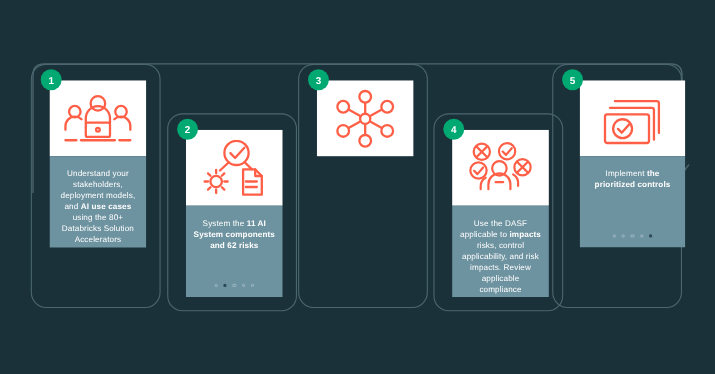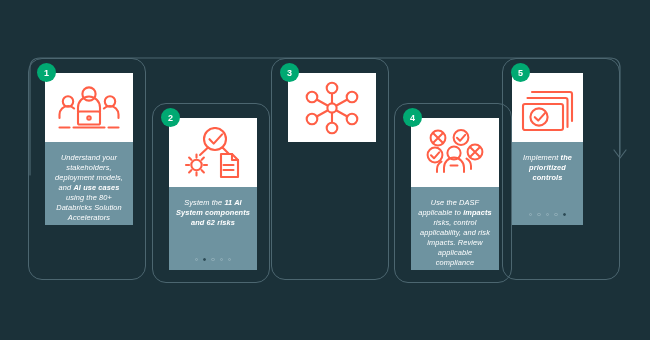--- a/index.html
+++ b/index.html
@@ -42,21 +42,20 @@
   }
   .card-body{
     background:#6E93A0;
     flex:1 1 auto;
     display:flex;
     flex-direction:column;
     align-items:center;
     justify-content:space-between;
     padding:11px 7px 9px 7px;
     box-sizing:border-box;
-    font-style:italic;
   }
   .card-text{
     color:#FFFFFF;
     font-size:7.4px;
     line-height:10px;
     text-align:center;
     letter-spacing:.1px;
     width:100%;
   }
   .card-text b{font-weight:bold;}
@@ -195,21 +194,21 @@
       </span>
     </div>
     <div class="card-body">
       <div class="card-text"><span>Use the DASF applicable to </span><b>impacts</b><span> risks, control applicability, and risk impacts. Review applicable compliance standards.</span></div>
 
     </div>
   </div>
   <div class="badge" style="left:403px;top:108px;">4</div>
 
   <div class="frame" style="left:502px;top:58px;width:118px;height:222px;"></div>
-  <div class="card" style="left:512px;top:73px;width:71px;height:152px;">
+  <div class="card" style="left:527px;top:73px;width:96px;height:152px;">
     <div class="card-icon" style="height:69px;">
       <span>
         <svg class="ic" width="60" height="50" viewBox="0 0 60 50">
           <g fill="none" stroke="#FF5F46" stroke-width="2.1" stroke-linecap="round" stroke-linejoin="round">
             <path d="M14 9 h38 a2 2 0 0 1 2 2 v27"></path>
             <path d="M9.5 15 h38 a2 2 0 0 1 2 2 v27"></path>
             <rect x="5" y="21" width="40" height="26" rx="2"></rect>
             <circle cx="21" cy="34" r="8.6"></circle>
             <path d="M16.8 34.2 l3.4 3.4 l7.2 -8"></path>
           </g>

